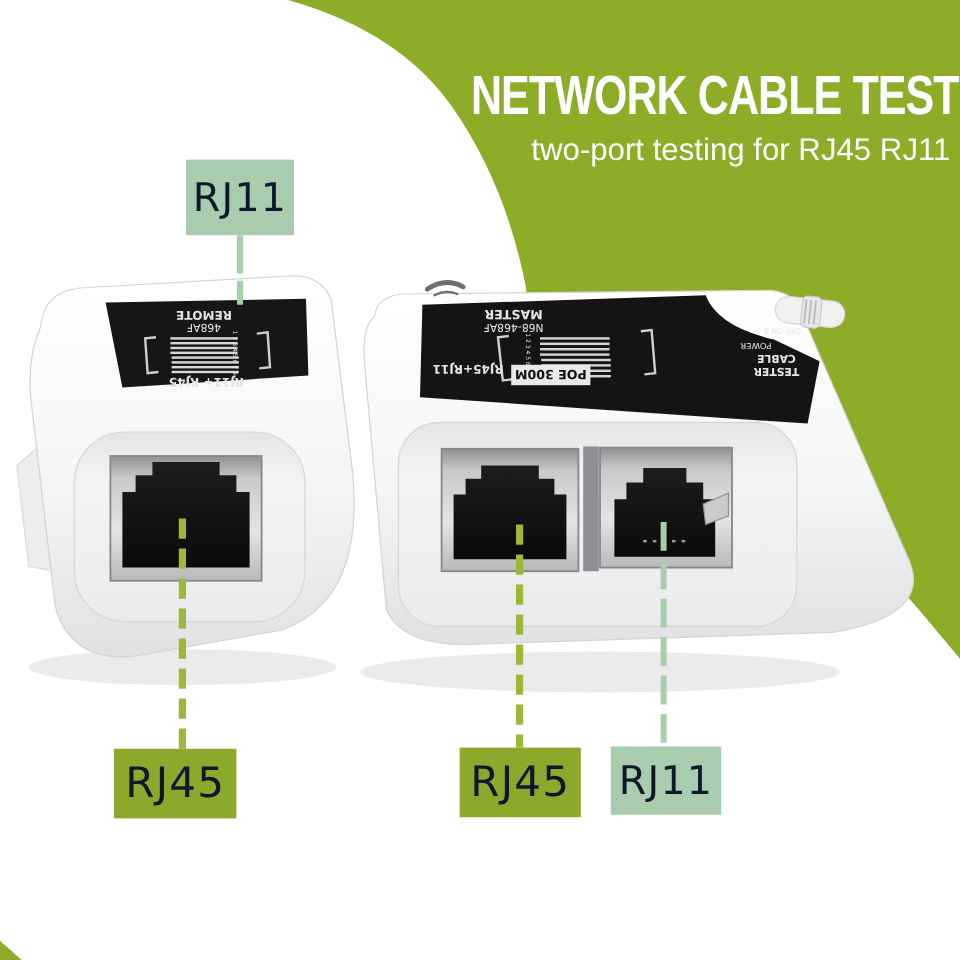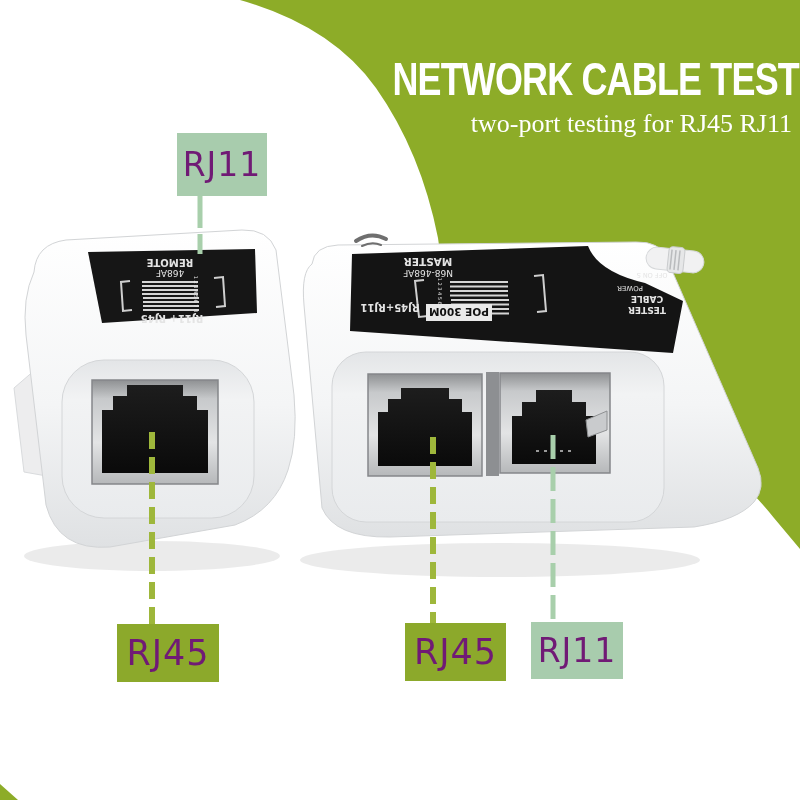--- a/index.html
+++ b/index.html
@@ -9,30 +9,29 @@
 
   
   .title{
     position:absolute;top:56px;right:2px;width:520px;text-align:right;
     color:#ffffff;font-family:"Liberation Sans",sans-serif;font-weight:900;
     font-size:46px;line-height:1;letter-spacing:-1px;
     transform:scaleX(0.78);transform-origin:right top;white-space:nowrap;
   }
   .subtitle{
     position:absolute;top:110px;right:8px;width:520px;text-align:right;
-    color:#ffffff;font-family:Liberation Serif, serif;font-weight:400;
+    color:#ffffff;font-family:Liberation Sans, sans-serif;font-weight:400;
     font-size:26px;line-height:1.1;white-space:nowrap;
   }
 
   
   .tag{
     position:absolute;display:flex;align-items:center;justify-content:center;
-    color:#701a75;font-family:"DejaVu Sans",sans-serif;font-weight:500;
+    color:#0f172a;font-family:"DejaVu Sans",sans-serif;font-weight:500;
     letter-spacing:1px;
-    margin-left:22px;
   }
   .tag.pale{background:#A8CCAD;}
   .tag.olive{background:#8CA92B;}
   #tag-top-rj11{left:155px;top:133px;width:90px;height:63px;font-size:33px;}
   #tag-left-rj45{left:95px;top:624px;width:102px;height:58px;font-size:35px;}
   #tag-mid-rj45{left:383px;top:623px;width:101px;height:58px;font-size:35px;}
   #tag-right-rj11{left:509px;top:622px;width:92px;height:57px;font-size:33px;}
 
   
   text{font-family:"DejaVu Sans",sans-serif;fill:#e4e4e4;}

